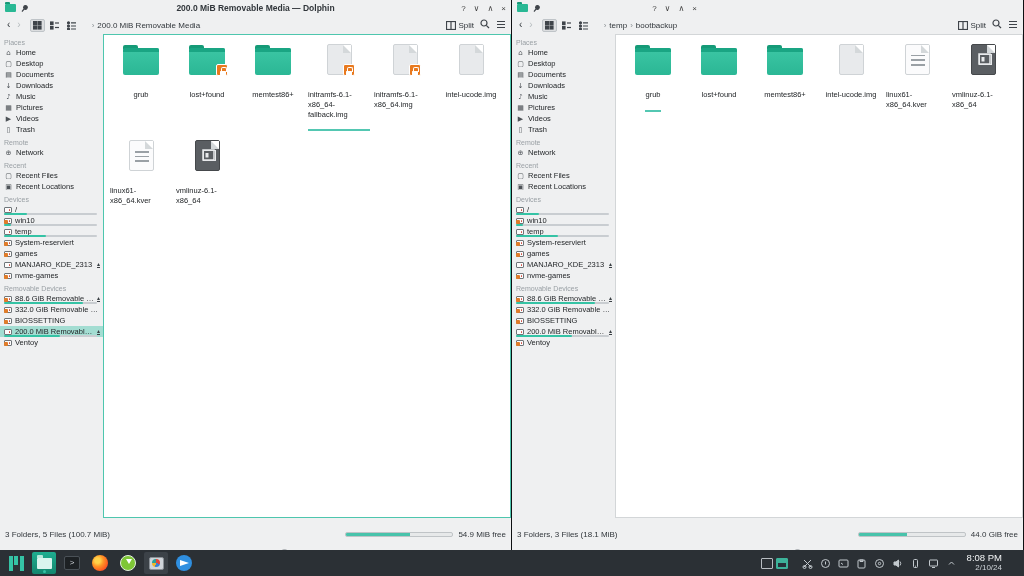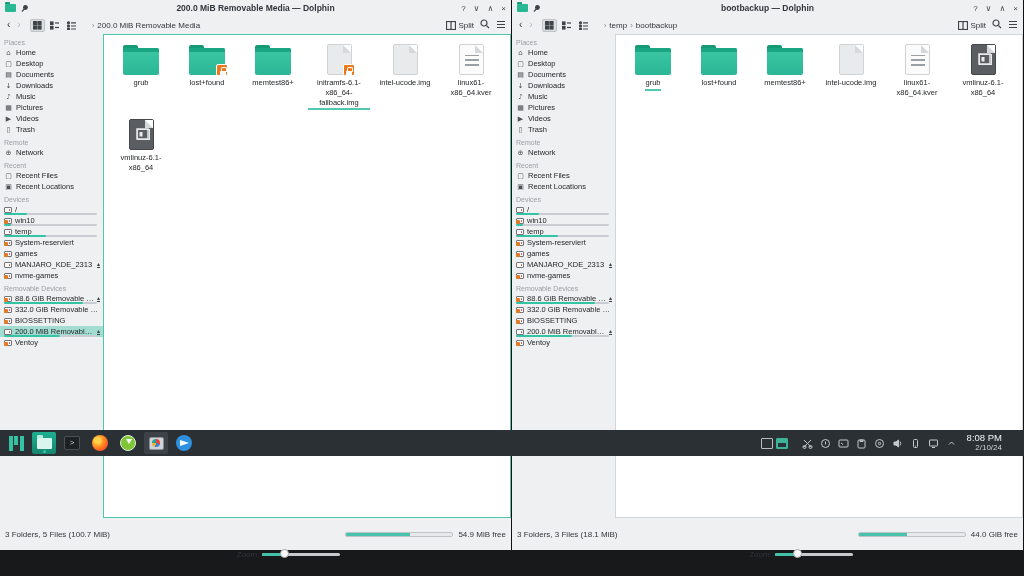--- a/index.html
+++ b/index.html
@@ -1,18 +1,18 @@
 <!DOCTYPE html>
 <html><head>
 <meta charset="utf-8">
 <style>
   * { margin:0; padding:0; box-sizing:border-box; }
   html,body { width:1024px; height:576px; overflow:hidden; background:#17191b;
     font-family:"Liberation Sans","DejaVu Sans",sans-serif; }
-  .desktop { position:relative; width:1024px; height:456px; }
+  .desktop { position:relative; width:1024px; height:576px; }
 
   
   .window { position:absolute; top:0; width:512px; height:550px; background:#eff0f1;
     border-right:1px solid #0e1012; display:flex; flex-direction:column; }
   .titlebar { height:16px; display:flex; align-items:center; padding:0 5px;
     background:#eff0f1; font-size:8.5px; color:#232629; flex:0 0 auto; }
   .tb-left { display:flex; align-items:center; gap:4px; width:90px; }
   .tb-title { flex:1; text-align:center; font-weight:700; color:#31363b; white-space:nowrap; overflow:hidden; }
   .tb-ctrls { width:90px; display:flex; justify-content:flex-end; gap:8px; color:#444; font-size:8px; }
   .tb-ctrls span { cursor:default; }
@@ -50,23 +50,23 @@
   .sb-usage i { display:block; height:100%; background:#35c3a5; border-radius:1px; }
 
   .view { flex:1; background:#ffffff; margin:0; position:relative; overflow:hidden;
     padding:8px 4px; display:flex; flex-wrap:wrap; align-content:flex-start; }
   .view.focused { border:1px solid #4ec6ae; }
   .view.inactive { border:1px solid #d3d6d8; }
 
   
   .cell { width:64px; margin:0 1px 8px 1px; display:flex; flex-direction:column; align-items:center; }
   .cell .ic { position:relative; height:32px; display:flex; align-items:flex-end; justify-content:center; }
-  .cell .label { margin-top:3px; font-size:7.5px; line-height:1.3; color:#232629; text-align:center;
+  .cell .label { margin-top:15px; font-size:7.5px; line-height:1.3; color:#232629; text-align:left;
     overflow-wrap:anywhere; max-width:62px; }
-  .cell .label.cut { border-bottom:2px solid #53c7b2; padding-bottom:1px; }
+  .cell .label.cut { border-bottom:2px solid #53c7b2; padding-bottom:10px; }
   .i-folder { width:36px; height:27px; background:linear-gradient(180deg,#3cc6a4 0%,#2bb795 100%); border-radius:2px; position:relative; }
   .i-folder::before { content:""; position:absolute; top:-3px; left:0; width:15px; height:4px; background:#159a77; border-radius:2px 2px 0 0; }
   .i-folder::after { content:""; position:absolute; top:0; left:0; right:0; height:4px; background:#1aa583; border-radius:2px 2px 0 0; }
   .i-file { width:25px; height:31px; background:#e8eaec; border:1px solid #cfd3d6; border-radius:2px; position:relative; }
   .i-file::before { content:""; position:absolute; top:0; right:0; border-style:solid; border-width:0 8px 8px 0; border-color:#ffffff #ffffff #d4d8da #c4c9cc; }
   .i-file.dark { background:#5a5e62; border-color:#45484b; }
   .i-file.dark::after { content:""; position:absolute; left:7px; top:9px; width:11px; height:9px; border:1.5px solid #e8eaec; background:#7e8writing286; }
   .i-file.dark::after { background:transparent; }
   .i-file.text { background:#fbfbfc; }
   .i-file.text::after { content:""; position:absolute; left:5px; top:10px; width:14px; height:13px;
@@ -339,20 +339,27 @@
           <div class="cell">
       <div class="ic">
               <div class="i-file"></div>
               <span class="emblem-lock"></span>
             </div>
       <div class="label cut">initramfs-6.1-x86_64-fallback.img</div>
     </div>
           <div class="cell">
       <div class="ic">
               <div class="i-file"></div>
+              <span class="emblem-lock"></span>
+            </div>
+      <div class="label">initramfs-6.1-x86_64.img</div>
+    </div>
+          <div class="cell">
+      <div class="ic">
+              <div class="i-file"></div>
             </div>
       <div class="label">intel-ucode.img</div>
     </div>
           <div class="cell">
       <div class="ic">
               <div class="i-file text"></div>
             </div>
       <div class="label">linux61-x86_64.kver</div>
     </div>
           <div class="cell">
@@ -386,21 +393,20 @@
 
   <div class="window" style="left:512px;" id="winR">
       <div class="titlebar">
     <div class="tb-left">
       <span class="mini-folder"></span>
       <svg class="icon pin-svg" width="9" height="9">
             <circle cx="4.5" cy="3" r="1.8" fill="#3f444a"></circle>
             <path d="M4.5 4.5 V8.5"></path>
           </svg>
     </div>
-    <div class="tb-title">bootbackup — Dolphin</div>
     <div class="tb-ctrls">
       <span>?</span>
       <span>∨</span>
       <span>∧</span>
       <span>×</span>
     </div>
   </div>
       <div class="toolbar">
     <span class="nav-btn">‹</span>
     <span class="nav-btn disabled">›</span>

